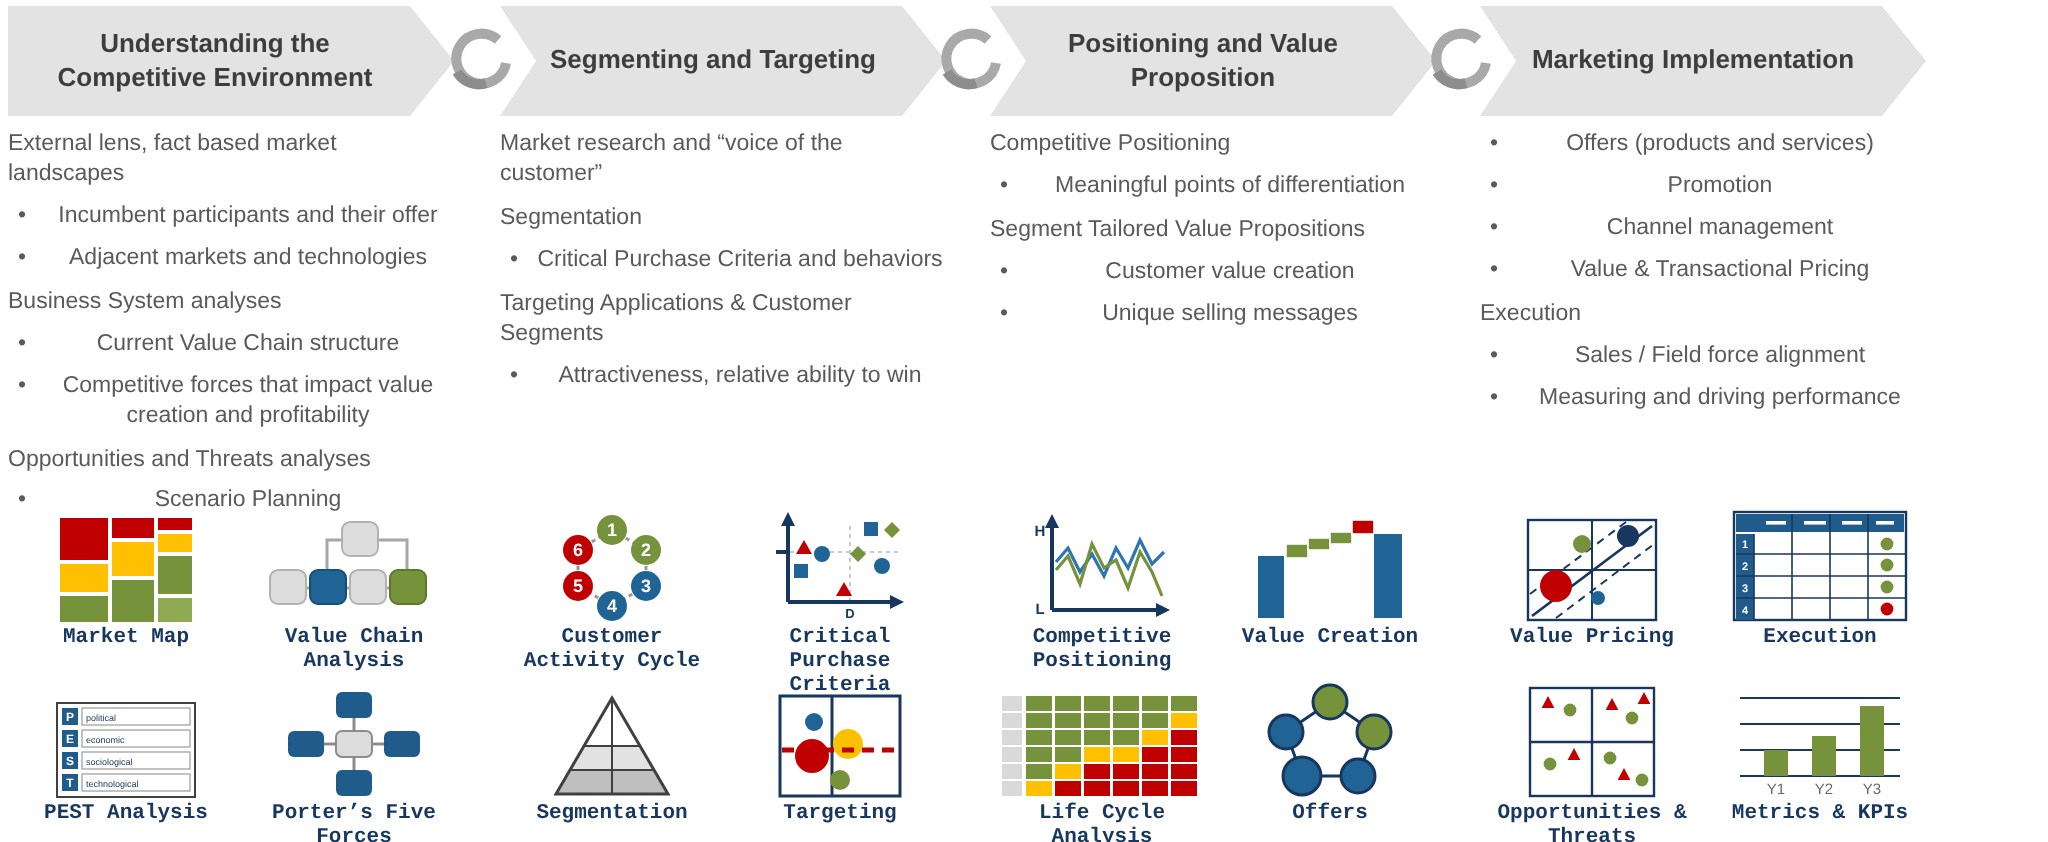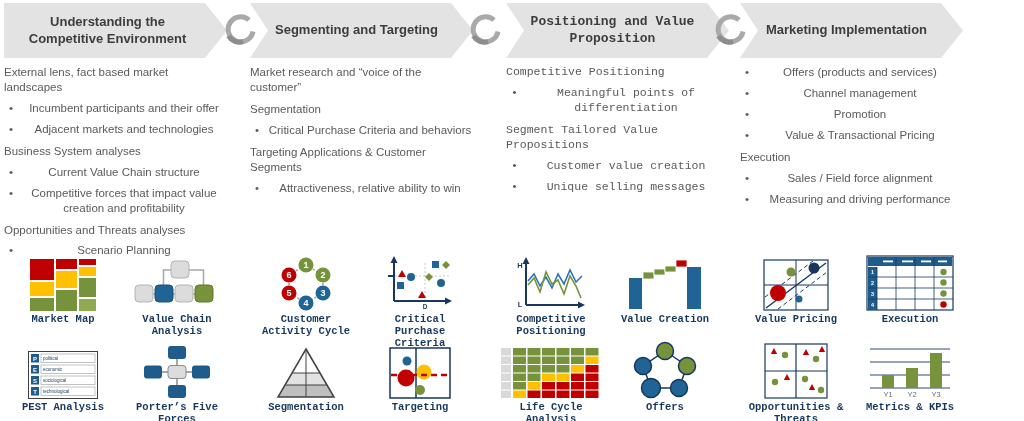--- a/index.html
+++ b/index.html
@@ -3,21 +3,21 @@
 <meta charset="utf-8">
 <style>
   * { margin:0; padding:0; box-sizing:border-box; }
   html,body { width:1024px; height:421px; background:#ffffff; overflow:hidden;
               font-family:"Liberation Sans", sans-serif; }
   .stage { position:relative; width:848px; height:421px; background:#fff; }
 
   
   .phase { position:absolute; top:3px; width:223px; }
   .phase.p1 { left:4px; }  .phase.p2 { left:250px; }
-  .phase.p3 { left:506px;font-family:Liberation Mono, monospace; } .phase.p4 { left:740px; }
+  .phase.p3 { left:495px; } .phase.p4 { left:740px; }
 
   .chevron { height:55px; background:#e3e3e3; display:flex; align-items:center;
              justify-content:center; text-align:center; font-weight:bold;
              font-size:13px; line-height:1.25; color:#3d3d3d;
              padding:0 26px 0 16px;
              clip-path: polygon(0 0, calc(100% - 22px) 0, 100% 50%, calc(100% - 22px) 100%, 0 100%, 18px 50%); }
   .phase.p1 .chevron { clip-path: polygon(0 0, calc(100% - 22px) 0, 100% 50%, calc(100% - 22px) 100%, 0 100%); padding-left:10px; }
 
   .cycle-icon { position:absolute; top:13px; width:34px; height:34px; }
   .cycle-icon.c1 { left:222px; } .cycle-icon.c2 { left:467px; } .cycle-icon.c3 { left:712px; }
@@ -84,22 +84,22 @@
       <div class="bul">Unique selling messages</div>
     </div>
   </div>
 
   <div class="phase p4">
     <div class="chevron">
       <span>Marketing Implementation</span>
     </div>
     <div class="content">
       <div class="bul">Offers (products and services)</div>
+      <div class="bul">Promotion</div>
       <div class="bul">Channel management</div>
-      <div class="bul">Promotion</div>
       <div class="bul">Value &amp; Transactional Pricing</div>
       <div class="head">Execution</div>
       <div class="bul">Sales / Field force alignment</div>
       <div class="bul">Measuring and driving performance</div>
     </div>
   </div>
 
   <div class="cycle-icon c1">
     <svg viewBox="0 0 34 34" width="34" height="34">
       <path d="M27 7 A12.5 12.5 0 1 0 31 18.5" fill="none" stroke="#a9a9a9" stroke-width="5"></path>

